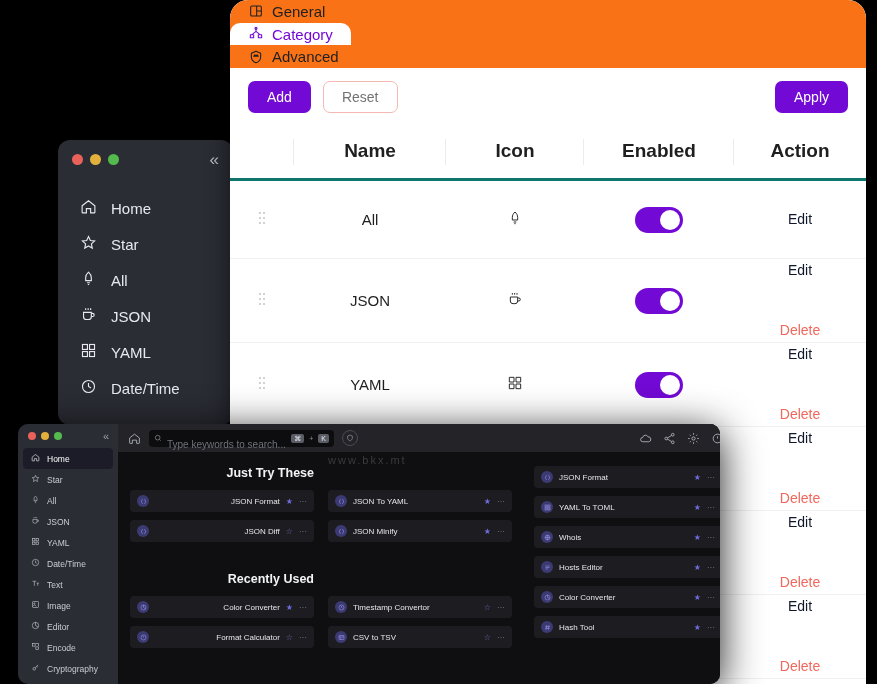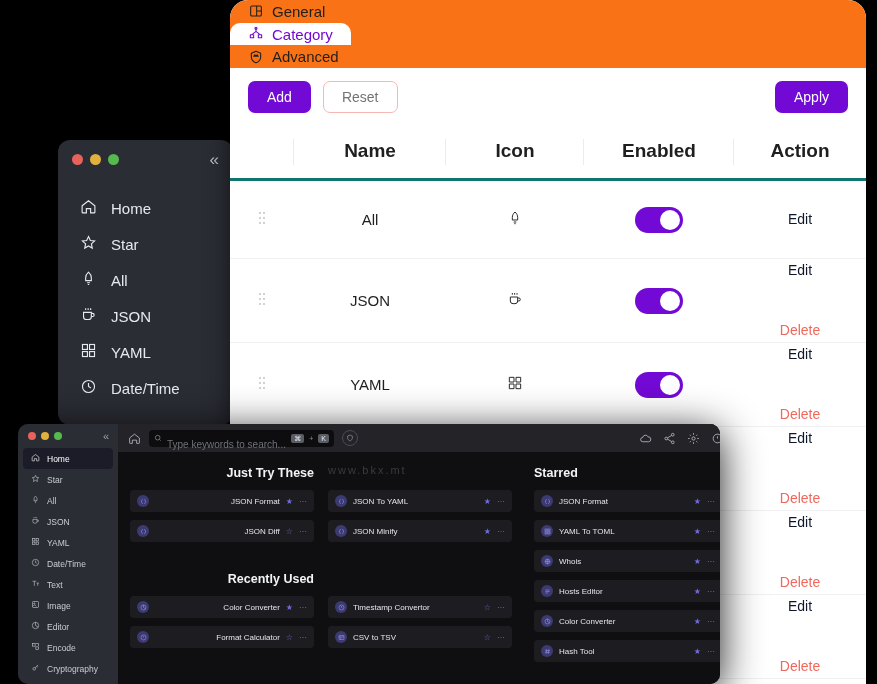--- a/index.html
+++ b/index.html
@@ -158,21 +158,21 @@
     width:12px; height:12px; border-radius:50%; background:#3c3a73;
     display:inline-flex; align-items:center; justify-content:center; flex:none;
   }
   .card .bdg svg { width:7px; height:7px; stroke:#a6a2f5; fill:none; stroke-width:1.8; }
   .card .nm { font-size:8px; color:#e4e5ea; flex:1; white-space:nowrap; overflow:hidden; }
   .star { font-size:8px; color:#6b68b8; }
   .star.on { color:#6f6ce0; }
   .more { font-size:8px; color:#6d7078; }
   .spacer { height:22px; }
   .watermark {
-    position:absolute; left:210px; top:12px; color:#3a3a40; font-size:11px;
+    position:absolute; left:210px; top:2px; color:#3a3a40; font-size:11px;
     letter-spacing:2px; pointer-events:none;
   }
 </style>
 </head>
 <body>
 
 <div id="stage">
 
   <div class="sidebar-win">
     <div class="sw-title">
@@ -614,21 +614,20 @@
                   <path d="M3.5 10h17M9.5 10v9"></path>
                 </svg>
               </span>
               <span class="nm">CSV to TSV</span>
               <span class="star">☆</span>
               <span class="more">⋯</span>
             </div>
             <div class="spacer"></div>
           </div>
         <div class="col col-c" id="col-c">
-            <div class="sec-title">Starred</div>
             <div class="card">
               <span class="bdg">
                 <svg viewBox="0 0 24 24">
                   <path d="M9 5c-2 0-3 1-3 3v2c0 1-1 2-2 2 1 0 2 1 2 2v2c0 2 1 3 3 3"></path>
                   <path d="M15 5c2 0 3 1 3 3v2c0 1 1 2 2 2-1 0-2 1-2 2v2c0 2-1 3-3 3"></path>
                 </svg>
               </span>
               <span class="nm">JSON Format</span>
               <span class="star on">★</span>
               <span class="more">⋯</span>

